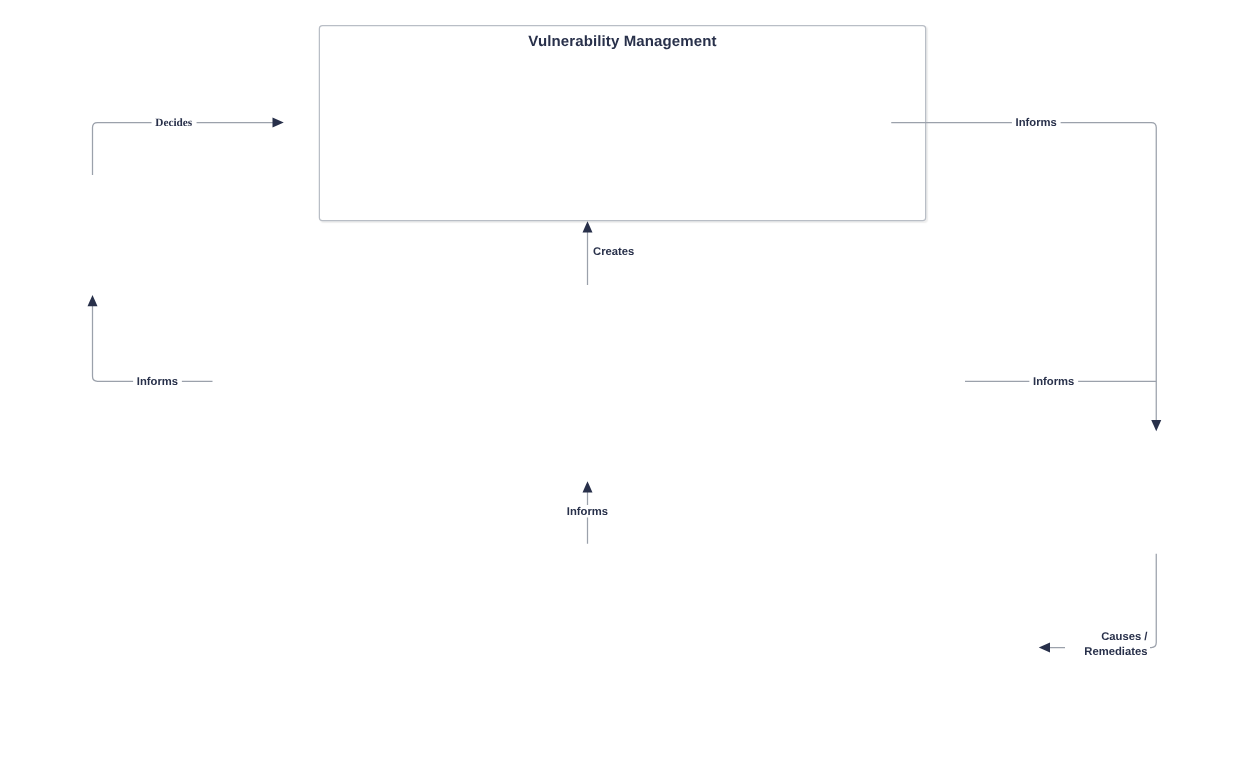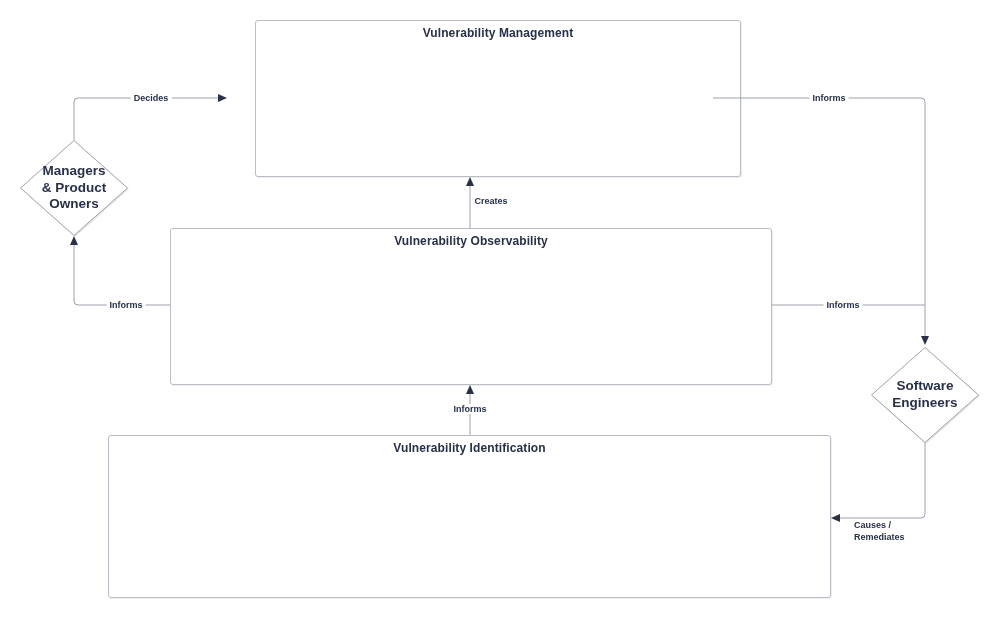--- a/index.html
+++ b/index.html
@@ -86,60 +86,37 @@
     background: #ffffff;
     padding: 0 3px;
     font-size: 9px;
     font-weight: bold;
     color: var(--ink, #28304a);
     white-space: nowrap;
   }
   .edge-label.block {
     transform: none;
     white-space: normal;
-    text-align: left;
+    text-align: right;
     line-height: 1.35;
     padding: 0 2px;
-    margin-top: 16px;
   }
 </style>
 </head>
 <body>
 
 <div id="canvas">
 
   <div class="box" style="left:227px; top:20px; width:486px; height:157px;margin-left:28px;">
     <div class="box-title">Vulnerability Management</div>
   </div>
 
-  <div class="box" style="left:170px; top:228px; width:602px; height:157px;">
-    <div class="box-title">Vulnerability Observability</div>
-  </div>
 
-  <div class="box" style="left:108px; top:435px; width:723px; height:163px;">
-    <div class="box-title">Vulnerability Identification</div>
-  </div>
 
-  <div class="diamond-wrap" style="left:20px; top:140px; width:108px; height:96px;">
-    <svg width="108" height="96" viewBox="0 0 108 96">
-      <polygon class="diamond-shape" points="54,0.5 107.5,48 54,95.5 0.5,48"></polygon>
-    </svg>
-    <div class="diamond-label">
-      <span class="clamp" style="width:72px;">Managers &amp; Product Owners</span>
-    </div>
-  </div>
 
-  <div class="diamond-wrap" style="left:871px; top:347px; width:108px; height:96px;">
-    <svg width="108" height="96" viewBox="0 0 108 96">
-      <polygon class="diamond-shape" points="54,0.5 107.5,48 54,95.5 0.5,48"></polygon>
-    </svg>
-    <div class="diamond-label">
-      <span class="clamp" style="width:80px;">Software Engineers</span>
-    </div>
-  </div>
 
   <svg id="edges" width="1000" height="619" viewBox="0 0 1000 619">
 
     <path class="edge" d="M74,140 L74,102 Q74,98 78,98 L219,98"></path>
     <polygon class="arrow" points="227,98 218,94 218,102"></polygon>
 
     <path class="edge" d="M713,98 L921,98 Q925,98 925,102 L925,337"></path>
     <polygon class="arrow" points="925,345 921,336 929,336"></polygon>
 
     <path class="edge" d="M470,228 L470,185"></path>
@@ -150,21 +127,21 @@
 
     <path class="edge" d="M772,305 L925,305"></path>
 
     <path class="edge" d="M470,435 L470,393"></path>
     <polygon class="arrow" points="470,385 466,394 474,394"></polygon>
 
     <path class="edge" d="M925,443 L925,514 Q925,518 921,518 L839,518"></path>
     <polygon class="arrow" points="831,518 840,514 840,522"></polygon>
   </svg>
 
-  <div class="edge-label" style="left:151px; top:98px;">Decides</div>
+  <div class="edge-label" style="left:139px; top:98px;font-family:Liberation Serif, serif;">Decides</div>
 
   <div class="edge-label" style="left:829px; top:98px;">Informs</div>
 
   <div class="edge-label" style="left:491px; top:201px;">Creates</div>
 
   <div class="edge-label" style="left:126px; top:305px;">Informs</div>
 
   <div class="edge-label" style="left:843px; top:305px;">Informs</div>
 
   <div class="edge-label" style="left:470px; top:409px;">Informs</div>

